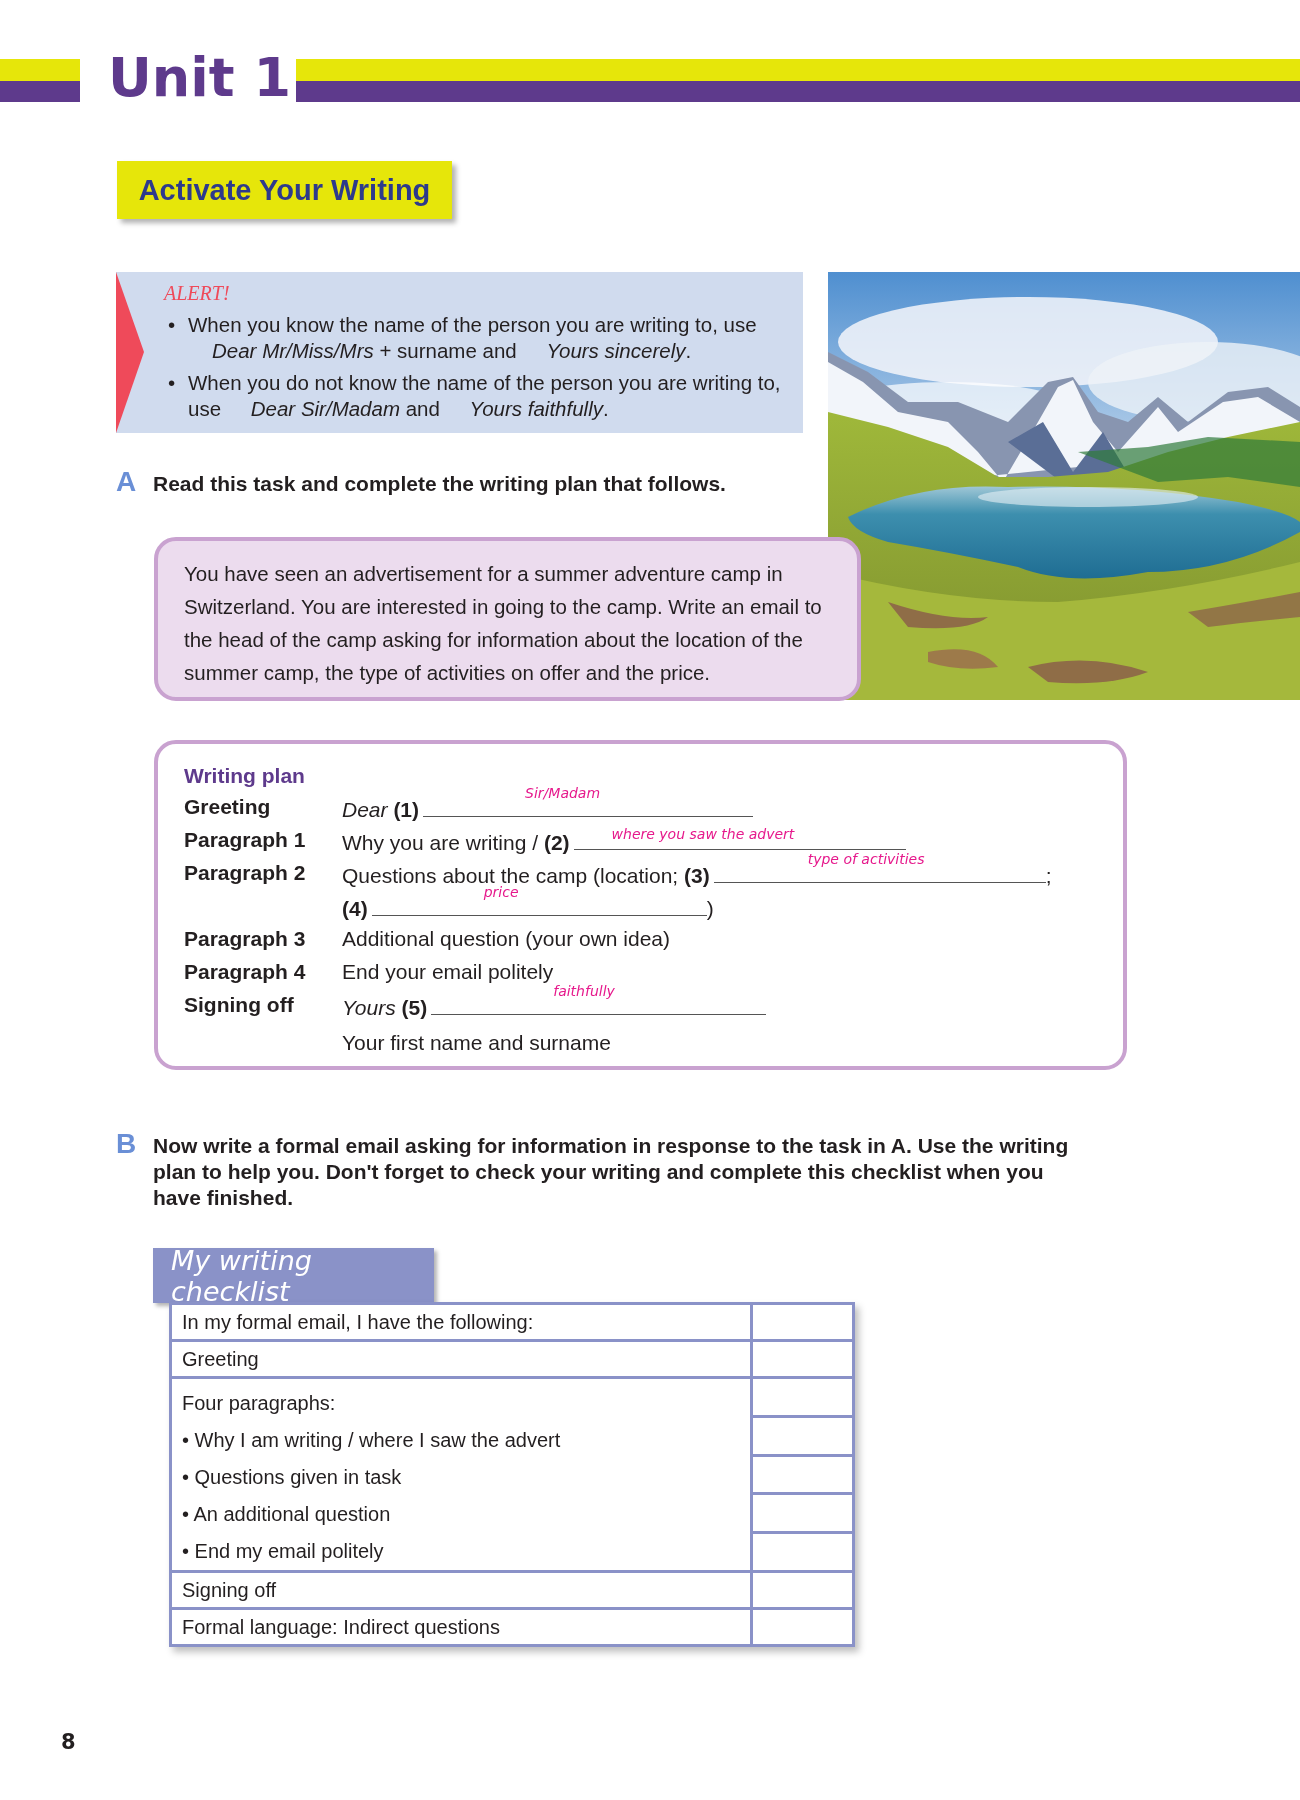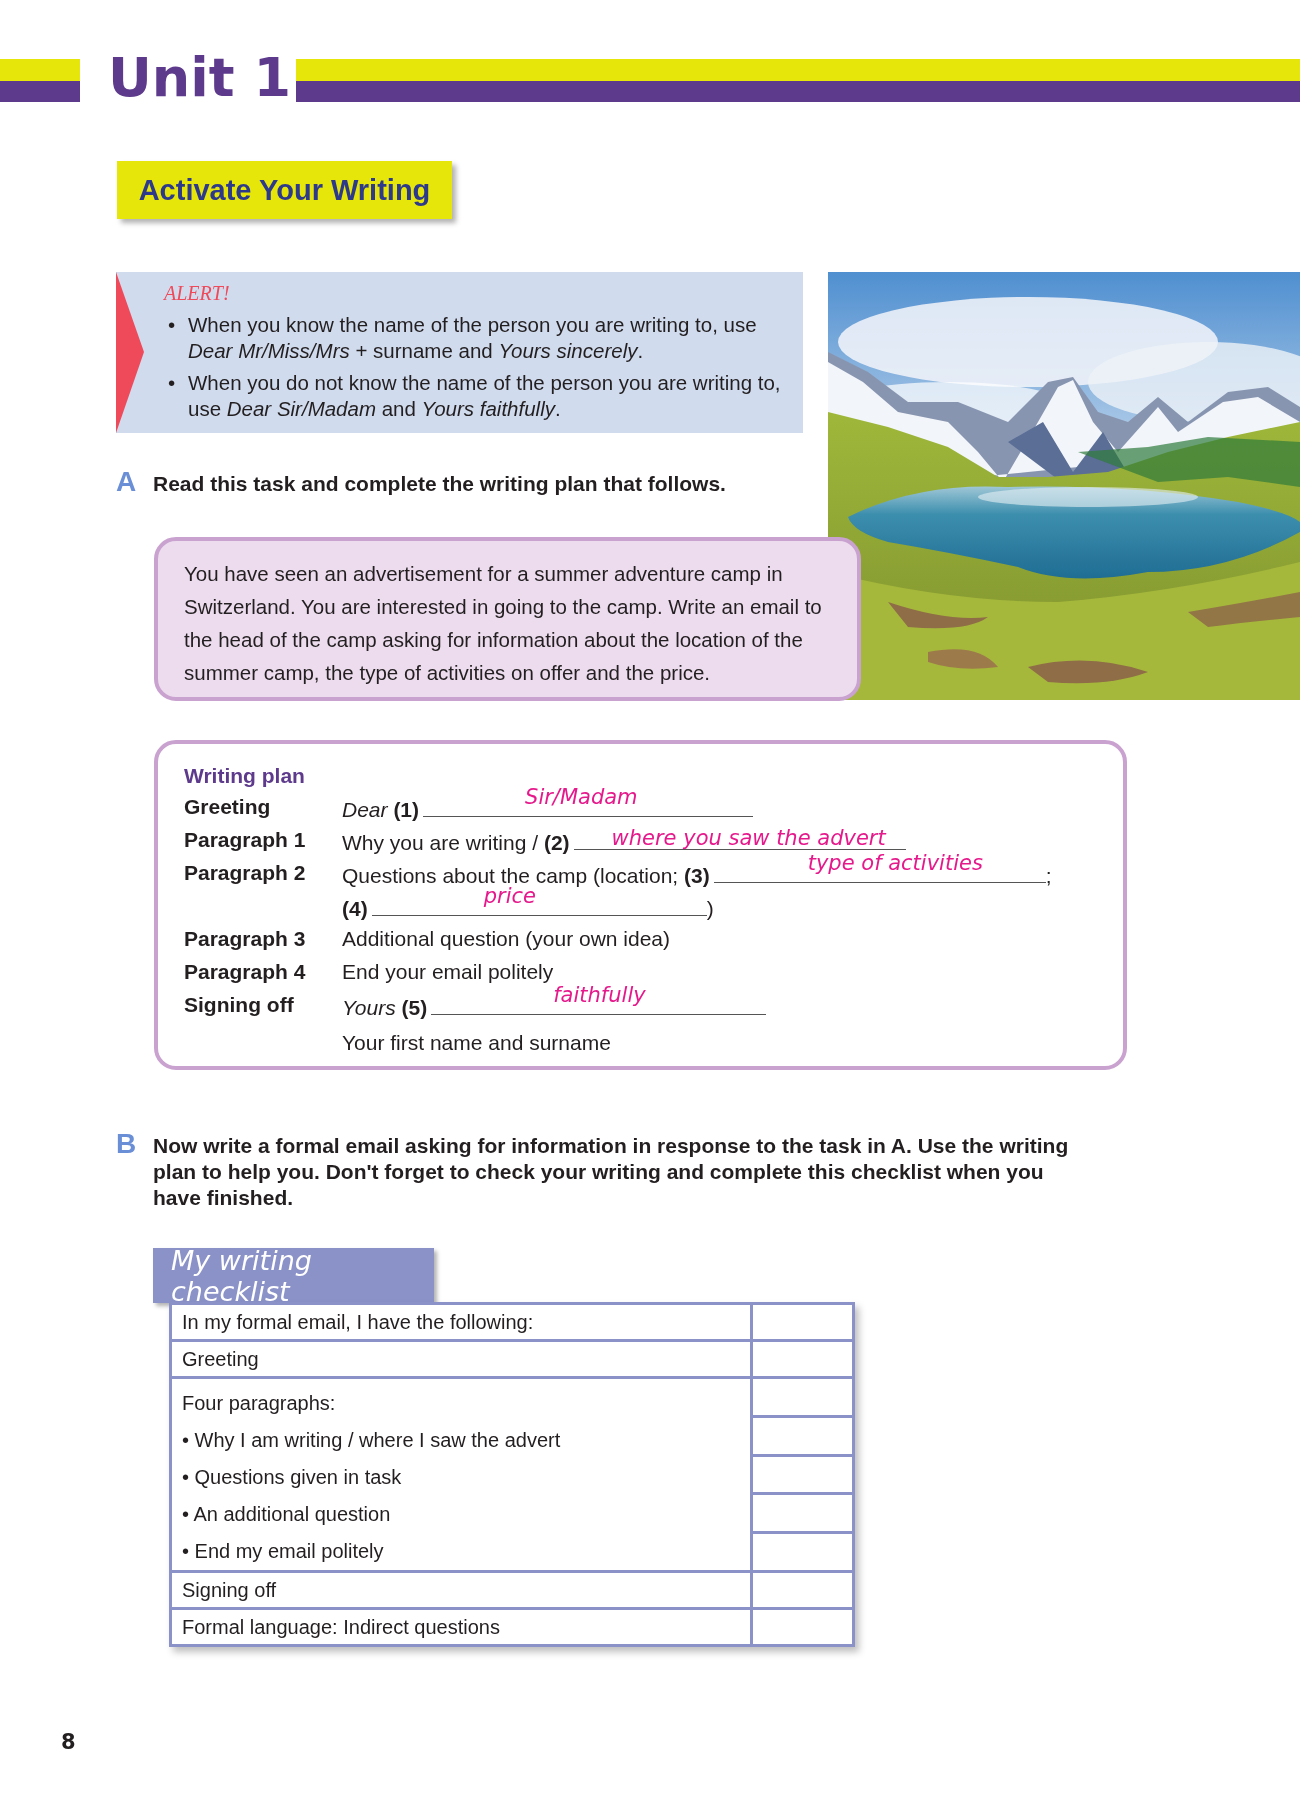--- a/index.html
+++ b/index.html
@@ -22,39 +22,39 @@
 
   .alert { position: absolute; left: 116px; top: 272px; width: 687px; height: 161px; background: #d0dbee; }
   .alert .tri { position: absolute; left: 0; top: 0; width: 0; height: 0;
     border-top: 80px solid transparent; border-bottom: 81px solid transparent; border-left: 28px solid #ef4a5a; }
   .alert .ttl { position: absolute; left: 48px; top: 10px; font-family: Liberation Serif, serif;
     font-style: italic; font-size: 20px; color: #ef4a5a; }
   .alert ul { position: absolute; left: 50px; top: 40px; width: 630px; list-style: none;
     font-family: "Liberation Sans", sans-serif; font-size: 20.5px; line-height: 26px; color: #231f20; }
   .alert li { position: relative; padding-left: 22px; margin-bottom: 6px; }
   .alert li::before { content: "\2022"; position: absolute; left: 2px; top: 0; }
-  .alert i { font-style: italic; }
+  .alert i { font-style: italic; margin-left: 24px; }
 
   .q-letter { position: absolute; font-family: "Liberation Sans", sans-serif; font-weight: bold; font-size: 28px; color: #6a8fd6; }
   .q-text { position: absolute; font-family: "Liberation Sans", sans-serif; font-weight: bold; font-size: 21px; color: #231f20; line-height: 26px; }
 
   .photo { position: absolute; left: 828px; top: 272px; width: 472px; height: 428px; overflow: hidden; }
 
   .task { position: absolute; left: 154px; top: 537px; width: 707px; height: 164px; background: #ecdcee;
     border: 4px solid #c9a2d0; border-radius: 22px; padding: 16px 0 0 26px;
     font-family: "Liberation Sans", sans-serif; font-size: 20.5px; line-height: 33px; color: #231f20; }
 
   .plan { position: absolute; left: 154px; top: 740px; width: 973px; height: 330px; background: #fff;
     border: 4px solid #c9a2d0; border-radius: 22px; font-family: "Liberation Sans", sans-serif; font-size: 21px; color: #231f20; }
   .plan .ttl { position: absolute; left: 26px; top: 20px; font-weight: bold; color: #5e3a8c; font-size: 21px; }
   .plan .row { position: absolute; left: 26px; height: 30px; width: 940px; }
   .plan .lbl { position: absolute; left: 0; top: 0; font-weight: bold; }
   .plan .val { position: absolute; left: 158px; top: 0; white-space: nowrap; }
   .plan .blank { display: inline-block; position: relative; border-bottom: 1.5px solid #555; height: 22px; vertical-align: baseline; margin-left: 4px; }
-  .plan .ans { position: absolute; top: -10px; font-family: "DejaVu Sans", sans-serif; font-style: italic; font-size: 21px; color: #e6198c; white-space: nowrap; }
+  .plan .ans { position: absolute; top: -10px; font-family: "DejaVu Sans", sans-serif; font-style: italic; font-size: 14px; color: #e6198c; white-space: nowrap; }
 
   .checklist-tab { position: absolute; left: 153px; top: 1248px; width: 281px; height: 55px; background: #8a92c8;
     box-shadow: 3px 3px 4px rgba(0,0,0,0.3); padding-left: 18px; display: flex; align-items: center; }
   .checklist-tab span { font-family: "DejaVu Sans", sans-serif; font-style: italic; font-size: 27px; color: #fff; }
 
   .checklist { position: absolute; left: 169px; top: 1302px; width: 686px; border-collapse: collapse;
     box-shadow: 4px 5px 7px rgba(0,0,0,0.25); font-family: "Liberation Sans", sans-serif; font-size: 20px; color: #231f20; background: #fff; }
   .checklist td { border: 3px solid #8a92c8; height: 37px; padding: 0 10px; vertical-align: middle; }
   .checklist td.box { width: 102px; }
   .checklist td.multi { vertical-align: top; padding-top: 6px; line-height: 37px; }

